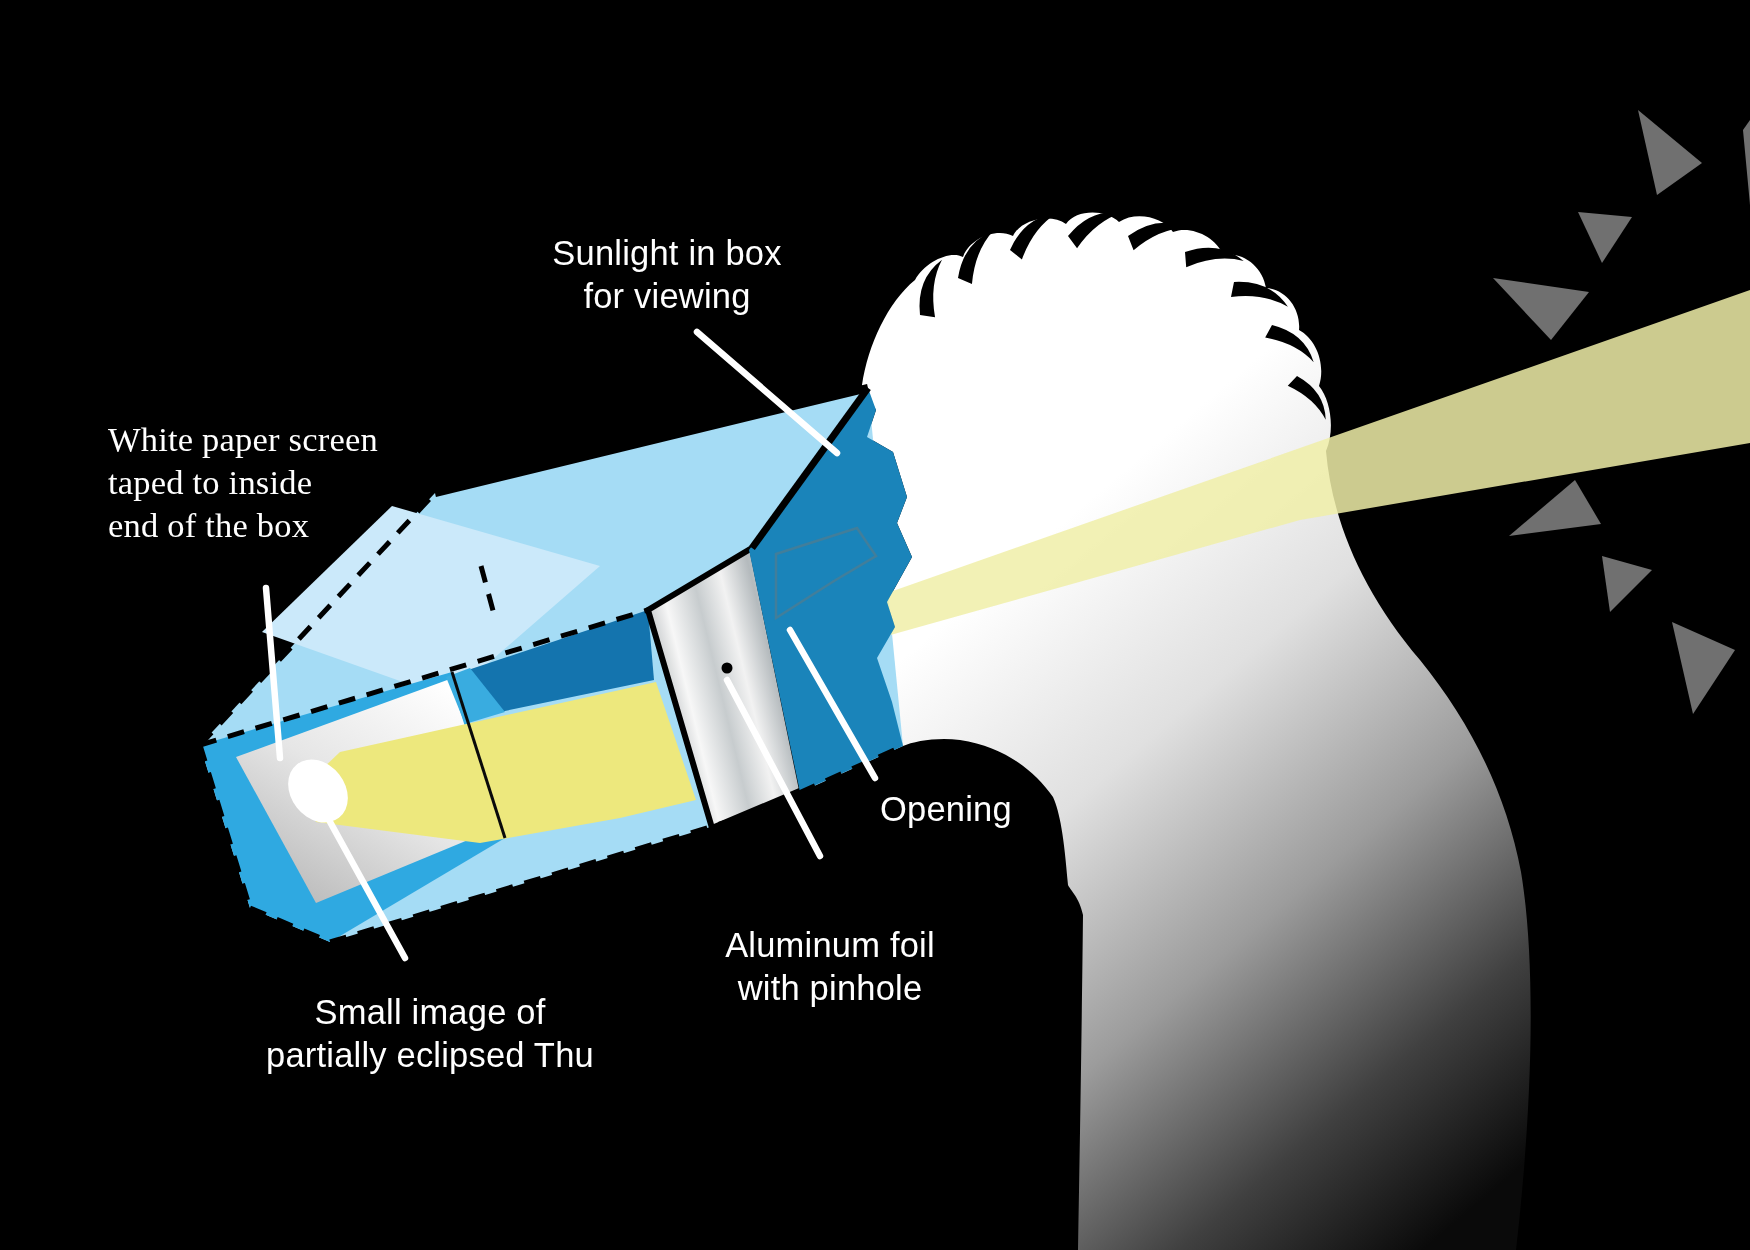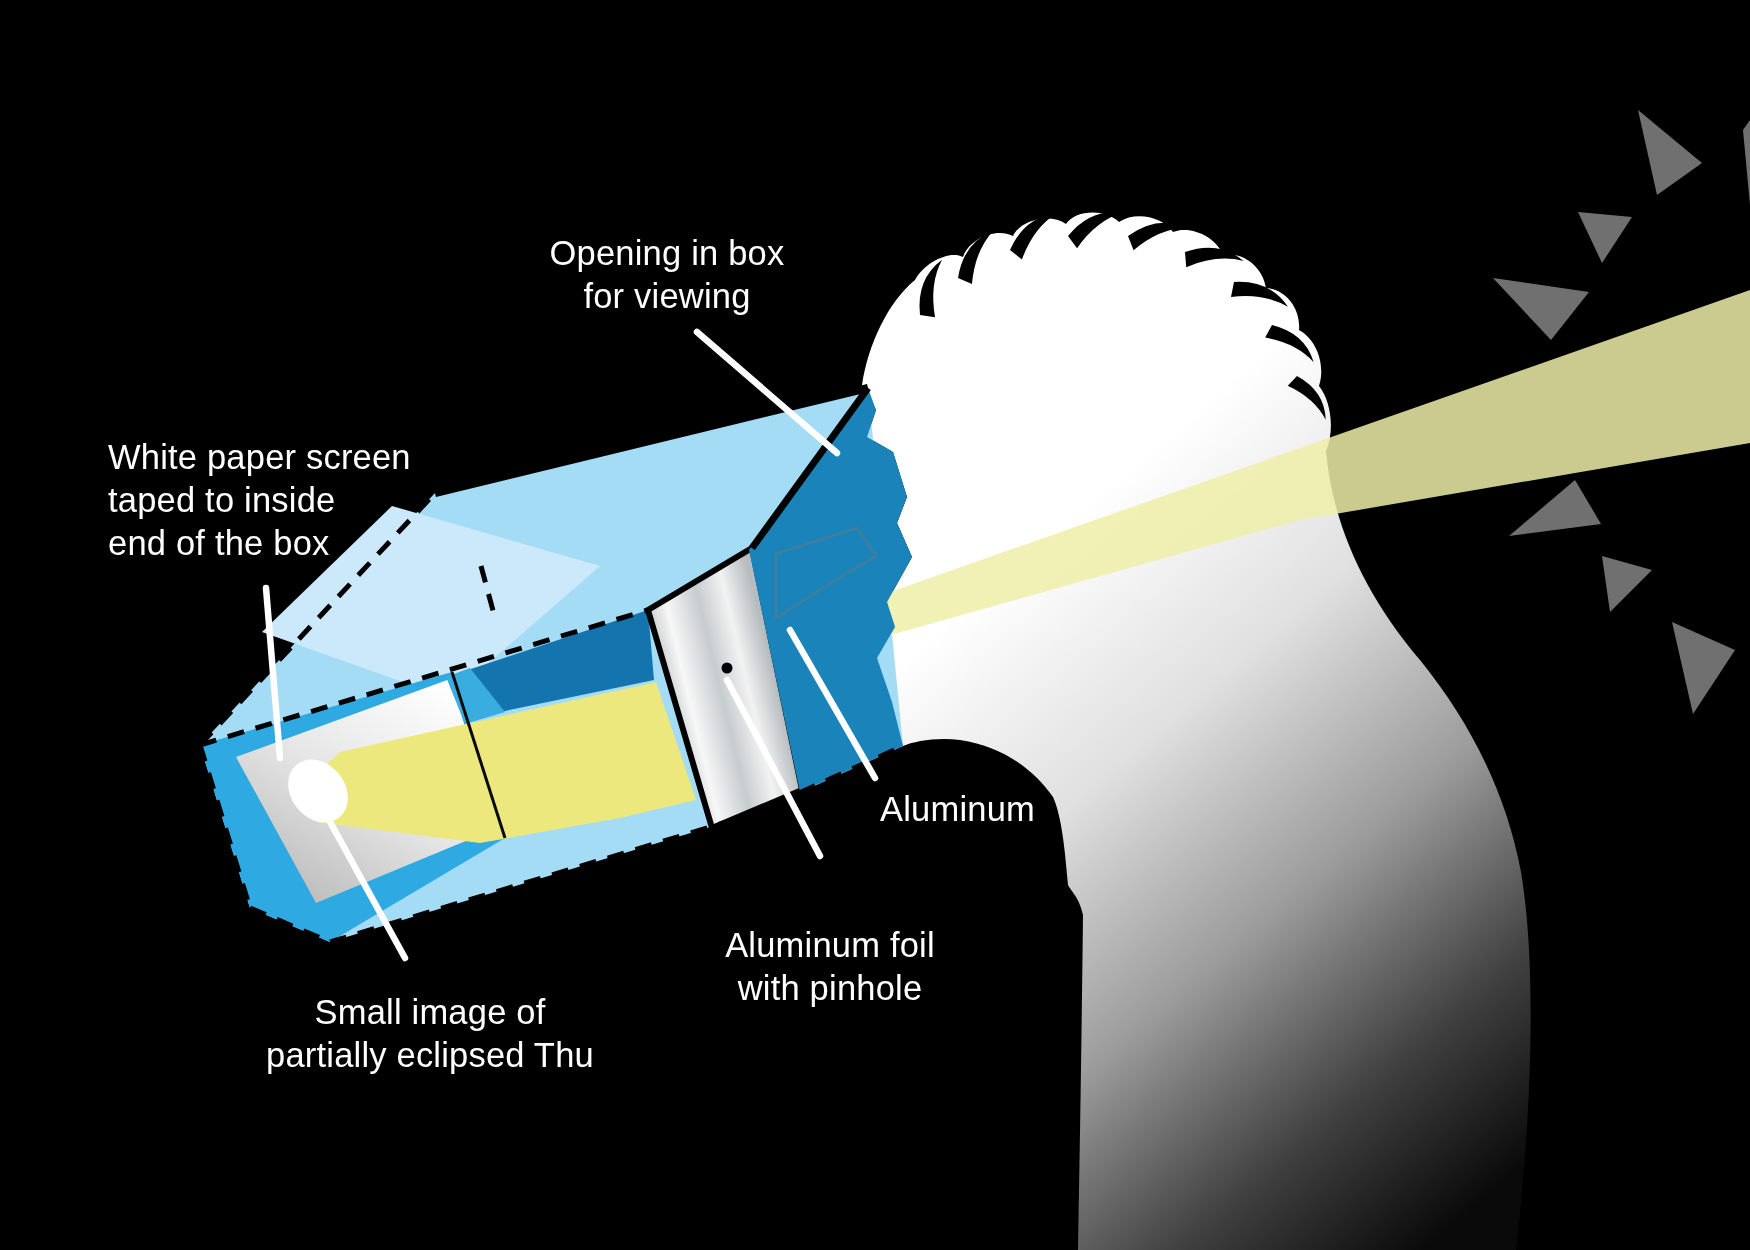--- a/index.html
+++ b/index.html
@@ -126,28 +126,28 @@
 
   <g stroke="#ffffff" stroke-width="6.5" stroke-linecap="round">
     <line x1="697" y1="332" x2="837" y2="453"></line>
     <line x1="266" y1="588" x2="280" y2="758"></line>
     <line x1="318" y1="800" x2="405" y2="958"></line>
     <line x1="727" y1="680" x2="820" y2="856"></line>
     <line x1="790" y1="630" x2="875" y2="778"></line>
   </g>
 </svg>
 
-<div class="lbl center" style="left:467px;top:232px;width:400px;">Opening in box
+<div class="lbl center" style="left:467px;top:232px;width:400px;">Sunlight in box
 for viewing</div>
 
-<div class="lbl" style="left:108px;top:436px;width:380px;">White paper screen
+<div class="lbl" style="left:108px;top:418px;width:380px;font-family:Liberation Serif, serif;">White paper screen
 taped to inside
 end of the box</div>
 
-<div class="lbl" style="left:880px;top:788px;width:220px;">Aluminum</div>
+<div class="lbl" style="left:880px;top:788px;width:220px;">Opening</div>
 
 <div class="lbl center" style="left:630px;top:894px;width:400px;margin-top:30px;">Aluminum foil
 with pinhole</div>
 
 <div class="lbl center" style="left:195px;top:991px;width:470px;">Small image of
 partially eclipsed Thu</div>
 
 </div>
 
 </body></html>

